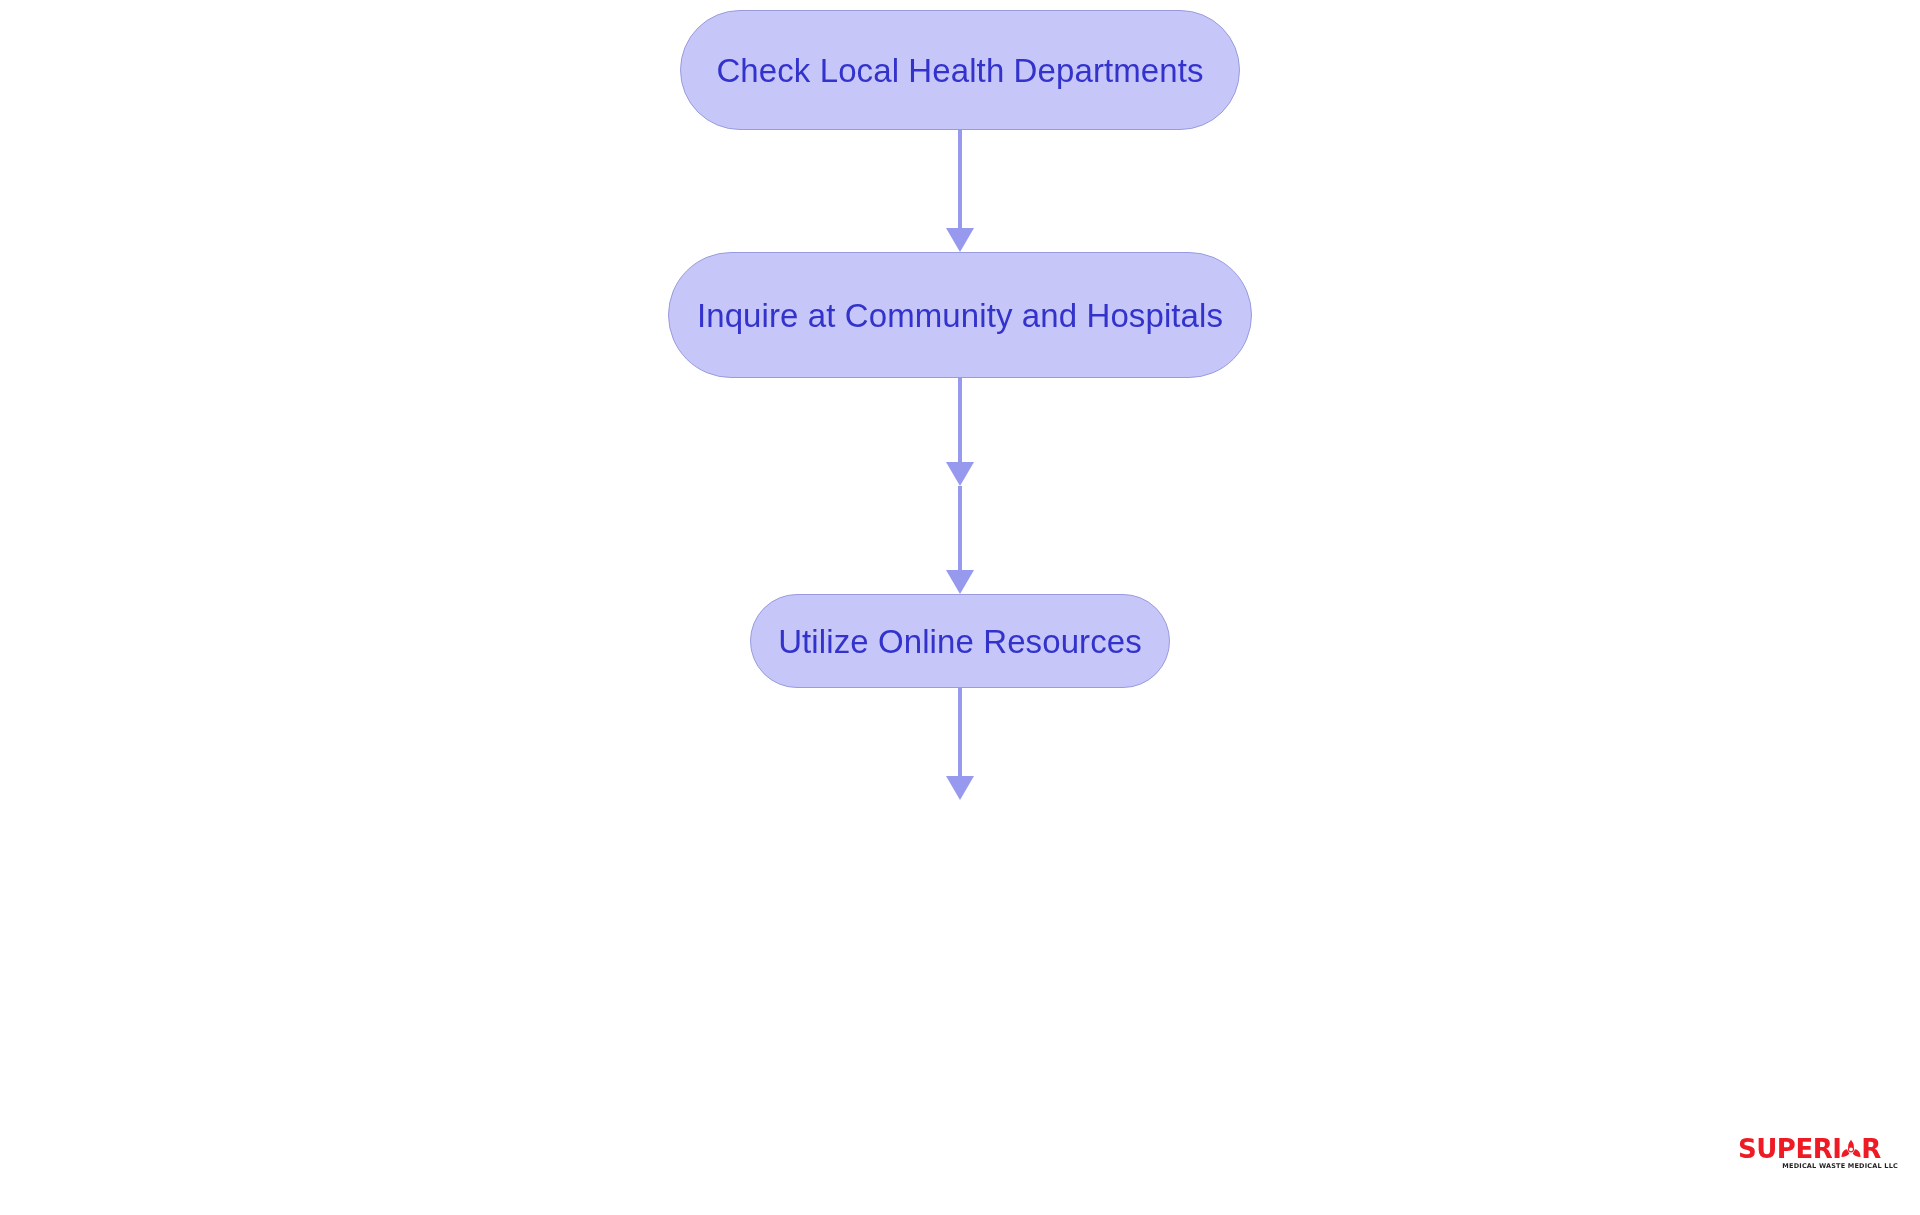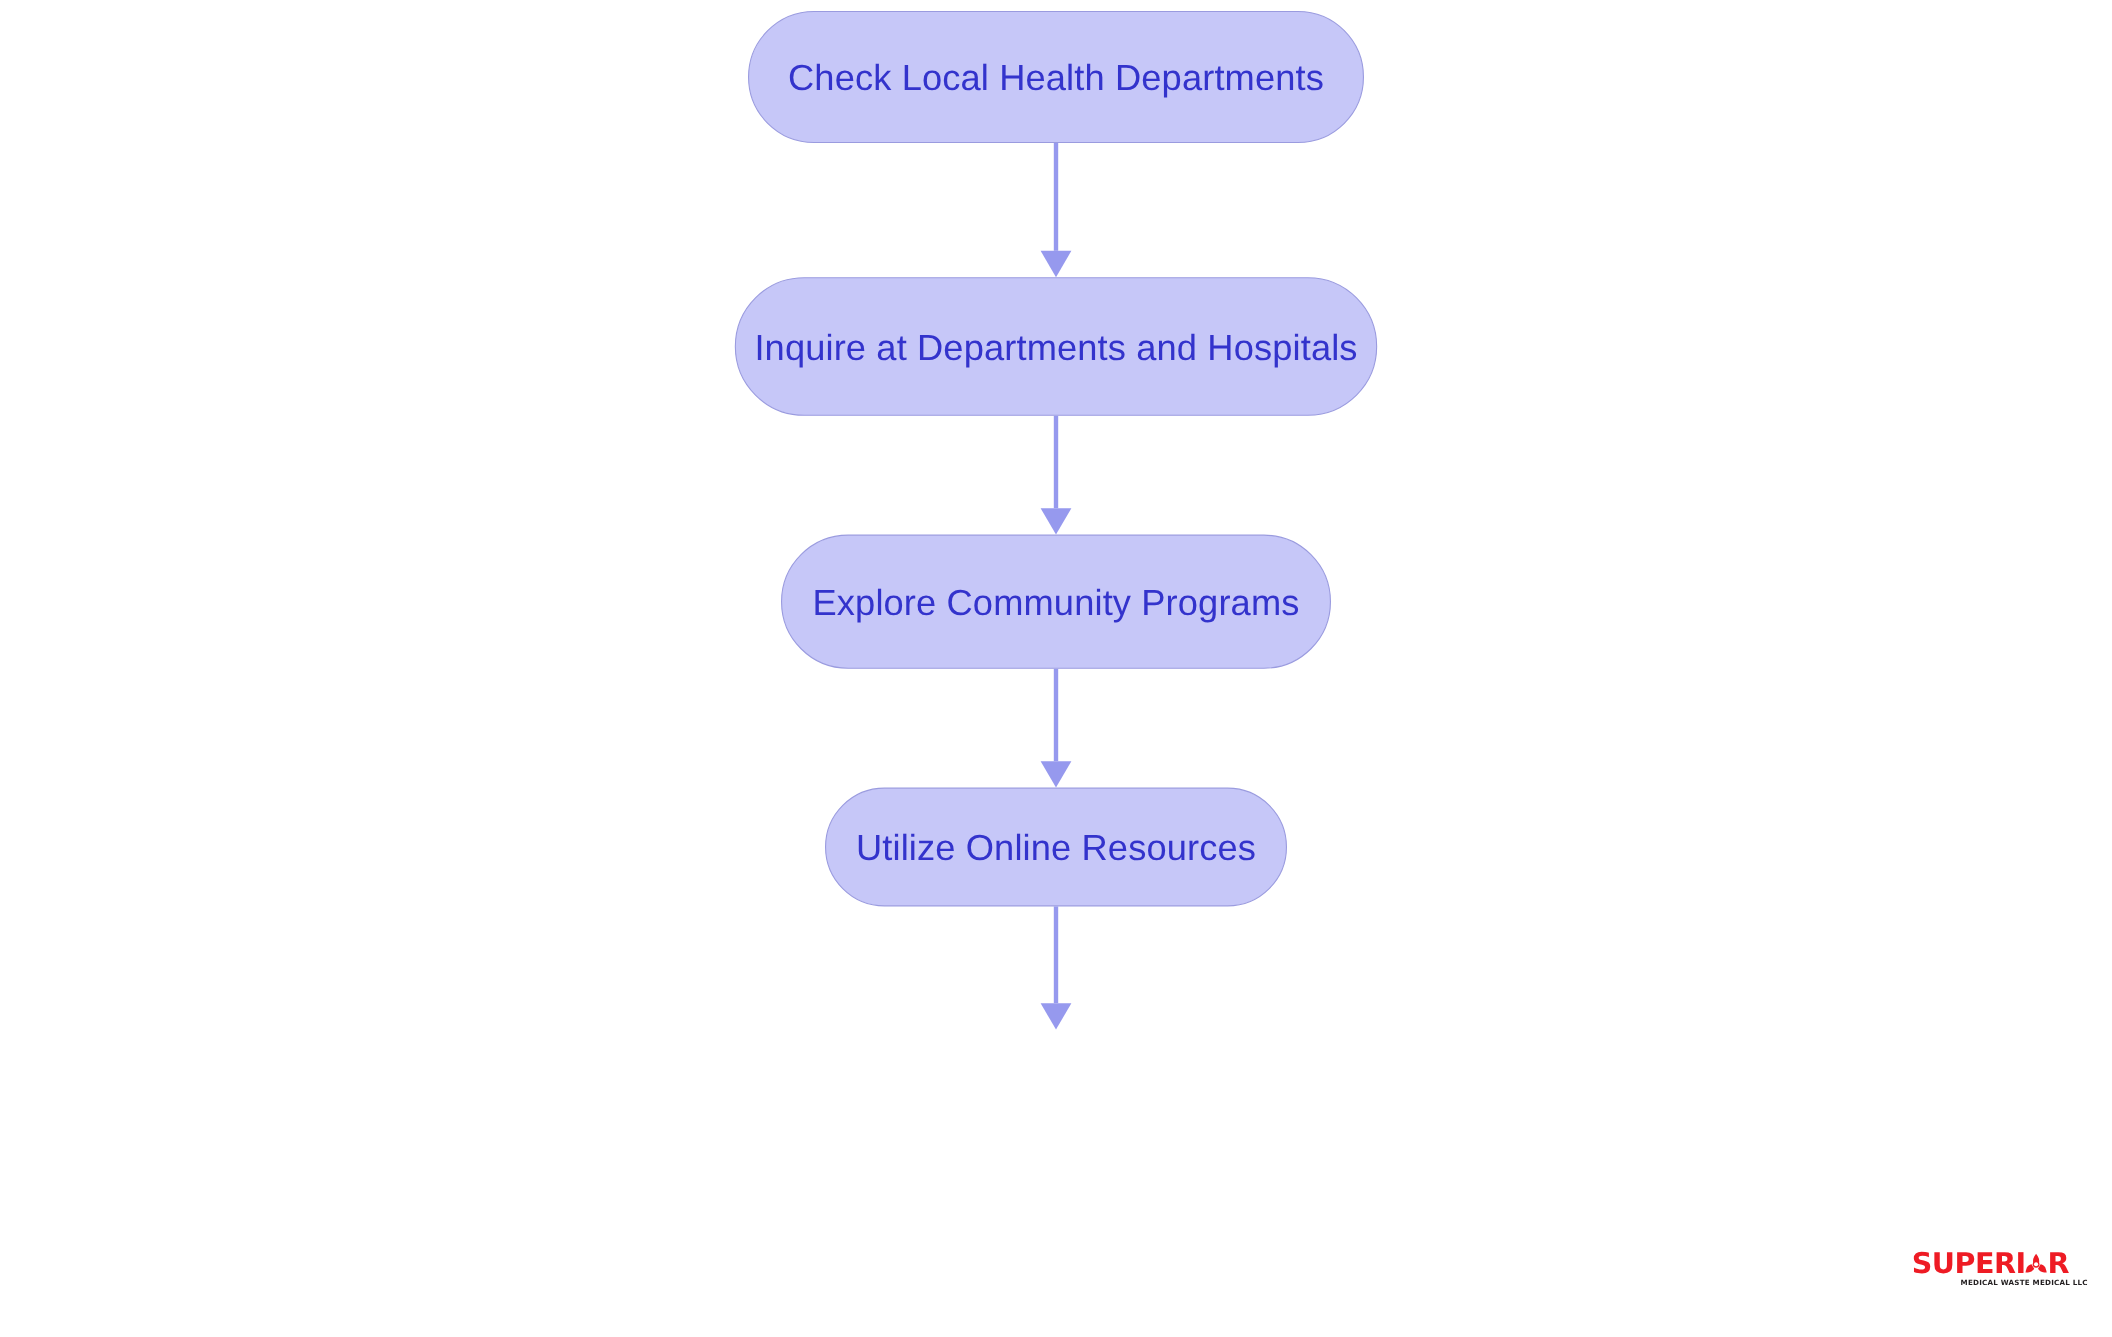--- a/index.html
+++ b/index.html
@@ -51,21 +51,21 @@
   }
 
   .node-label {
     display: block;
   }
 
   
   .node-0 { width: 560px; height: 120px; margin-top: 10px; }
   .node-1 { width: 584px; height: 126px; }
   .node-2 { width: 500px; height: 122px; }
-  .node-3 { width: 420px; height: 108px; }
+  .node-3 { width: 420px; height: 94px; }
   .node-4 { width: 498px; height: 128px; }
 
   .connector {
     position: relative;
     width: 40px;
     display: flex;
     flex-direction: column;
     align-items: center;
   }
   .connector-0 { height: 122px; }
@@ -133,31 +133,28 @@
     <div class="node node-0">
       <span class="node-label">Check Local Health Departments</span>
     </div>
 
     <div class="connector connector-0">
       <div class="connector-line"></div>
       <div class="connector-head"></div>
     </div>
 
     <div class="node node-1">
-      <span class="node-label">Inquire at Departments and Hospitals</span>
+      <span class="node-label">Inquire at Community and Hospitals</span>
     </div>
 
     <div class="connector connector-1">
       <div class="connector-line"></div>
       <div class="connector-head"></div>
     </div>
 
-    <div class="node node-2">
-      <span class="node-label">Explore Community Programs</span>
-    </div>
 
     <div class="connector connector-2">
       <div class="connector-line"></div>
       <div class="connector-head"></div>
     </div>
 
     <div class="node node-3">
       <span class="node-label">Utilize Online Resources</span>
     </div>
 

